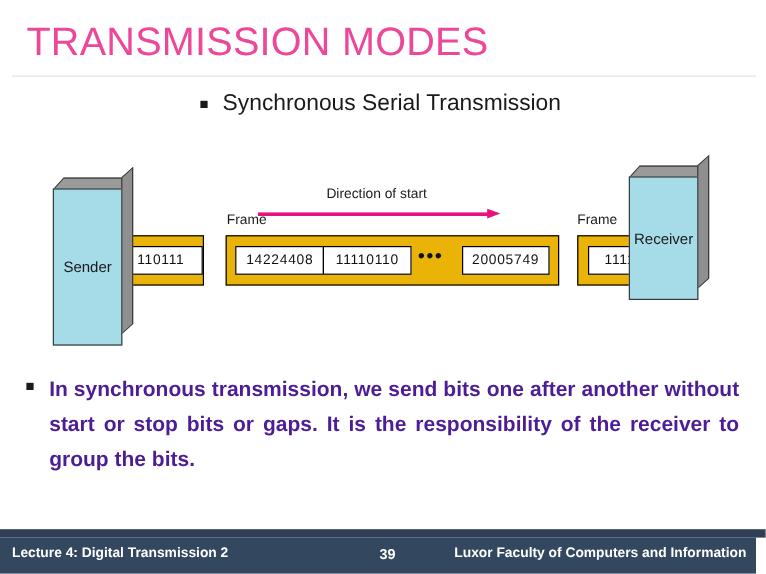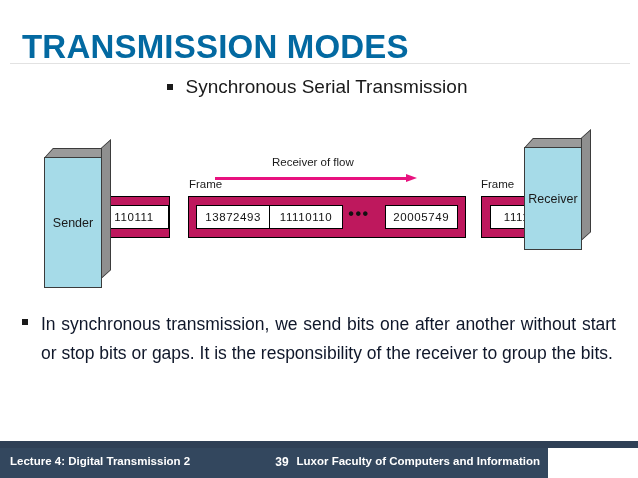--- a/index.html
+++ b/index.html
@@ -20,25 +20,24 @@
     background: #ffffff;
   }
 
   
   .title {
     position: absolute;
     left: 22px;
     top: 16px;
     font-size: 33px;
     line-height: 38px;
-    font-weight: 700;
+    font-weight: 400;
     letter-spacing: 0.2px;
-    color: #0369a1;
+    color: #ec4899;
     white-space: nowrap;
-    margin-top: 12px;
   }
   .title-rule {
     position: absolute;
     left: 10px;
     top: 63px;
     width: 620px;
     height: 1px;
     background: #e2e2e2;
   }
 
@@ -68,24 +67,25 @@
     color: #1a1a1a;
   }
   .bullet-2 {
     left: 22px;
     top: 310px;
     width: 600px;
   }
   .bullet-2 .bullet-text {
     font-size: 17.5px;
     line-height: 29px;
-    color: #0f172a;
+    color: #4c1d95;
     text-align: justify;
     text-align-last: left;
     width: 575px;
+    font-weight: bold;
   }
 
   
   .diagram {
     position: absolute;
     left: 0;
     top: 130px;
     width: 638px;
     height: 165px;
   }
@@ -149,21 +149,21 @@
     left: 524px;
     top: 8px;
     width: 58px;
     height: 112px;
     z-index: 6;
   }
 
   
   .frame {
     position: absolute;
-    background: #be185d;
+    background: #eab308;
     border: 1.3px solid #000000;
     box-sizing: border-box;
     display: flex;
     align-items: center;
   }
   .byte {
     background: #ffffff;
     border: 1.3px solid #000000;
     box-sizing: border-box;
     font-size: 11.5px;
@@ -262,21 +262,21 @@
     border-top: 4.6px solid transparent;
     border-bottom: 4.6px solid transparent;
     border-left: 11px solid #e8127f;
   }
 
   
   .footer {
     position: absolute;
     left: 0;
     bottom: 0;
-    width: 548px;
+    width: 630px;
     height: 30px;
     background: #33475e;
     color: #ffffff;
   }
   .footer-rule {
     position: absolute;
     left: 0;
     bottom: 30px;
     width: 638px;
     height: 7px;
@@ -314,35 +314,35 @@
   <div class="title">TRANSMISSION MODES</div>
   <div class="title-rule"></div>
 
   <div class="bullet-row bullet-1">
     <span class="bullet-mark"></span>
     <span class="bullet-text">Synchronous Serial Transmission</span>
   </div>
 
   <div class="diagram">
 
-    <div class="flow-label">Receiver of flow</div>
+    <div class="flow-label">Direction of start</div>
     <div class="flow-arrow">
       <span class="shaft"></span>
       <span class="head"></span>
     </div>
 
     <div class="frame-label frame-label-left">Frame</div>
     <div class="frame-label frame-label-right">Frame</div>
 
     <div class="frame frame-sender">
       <span class="byte">110111</span>
     </div>
 
     <div class="frame frame-mid">
-      <span class="byte byte-a">13872493</span>
+      <span class="byte byte-a">14224408</span>
       <span class="byte byte-b">11110110</span>
       <span class="dots">•••</span>
       <span class="byte byte-c">20005749</span>
     </div>
 
     <div class="frame frame-receiver">
       <span class="byte">11110</span>
     </div>
 
     <div class="block block-sender">

